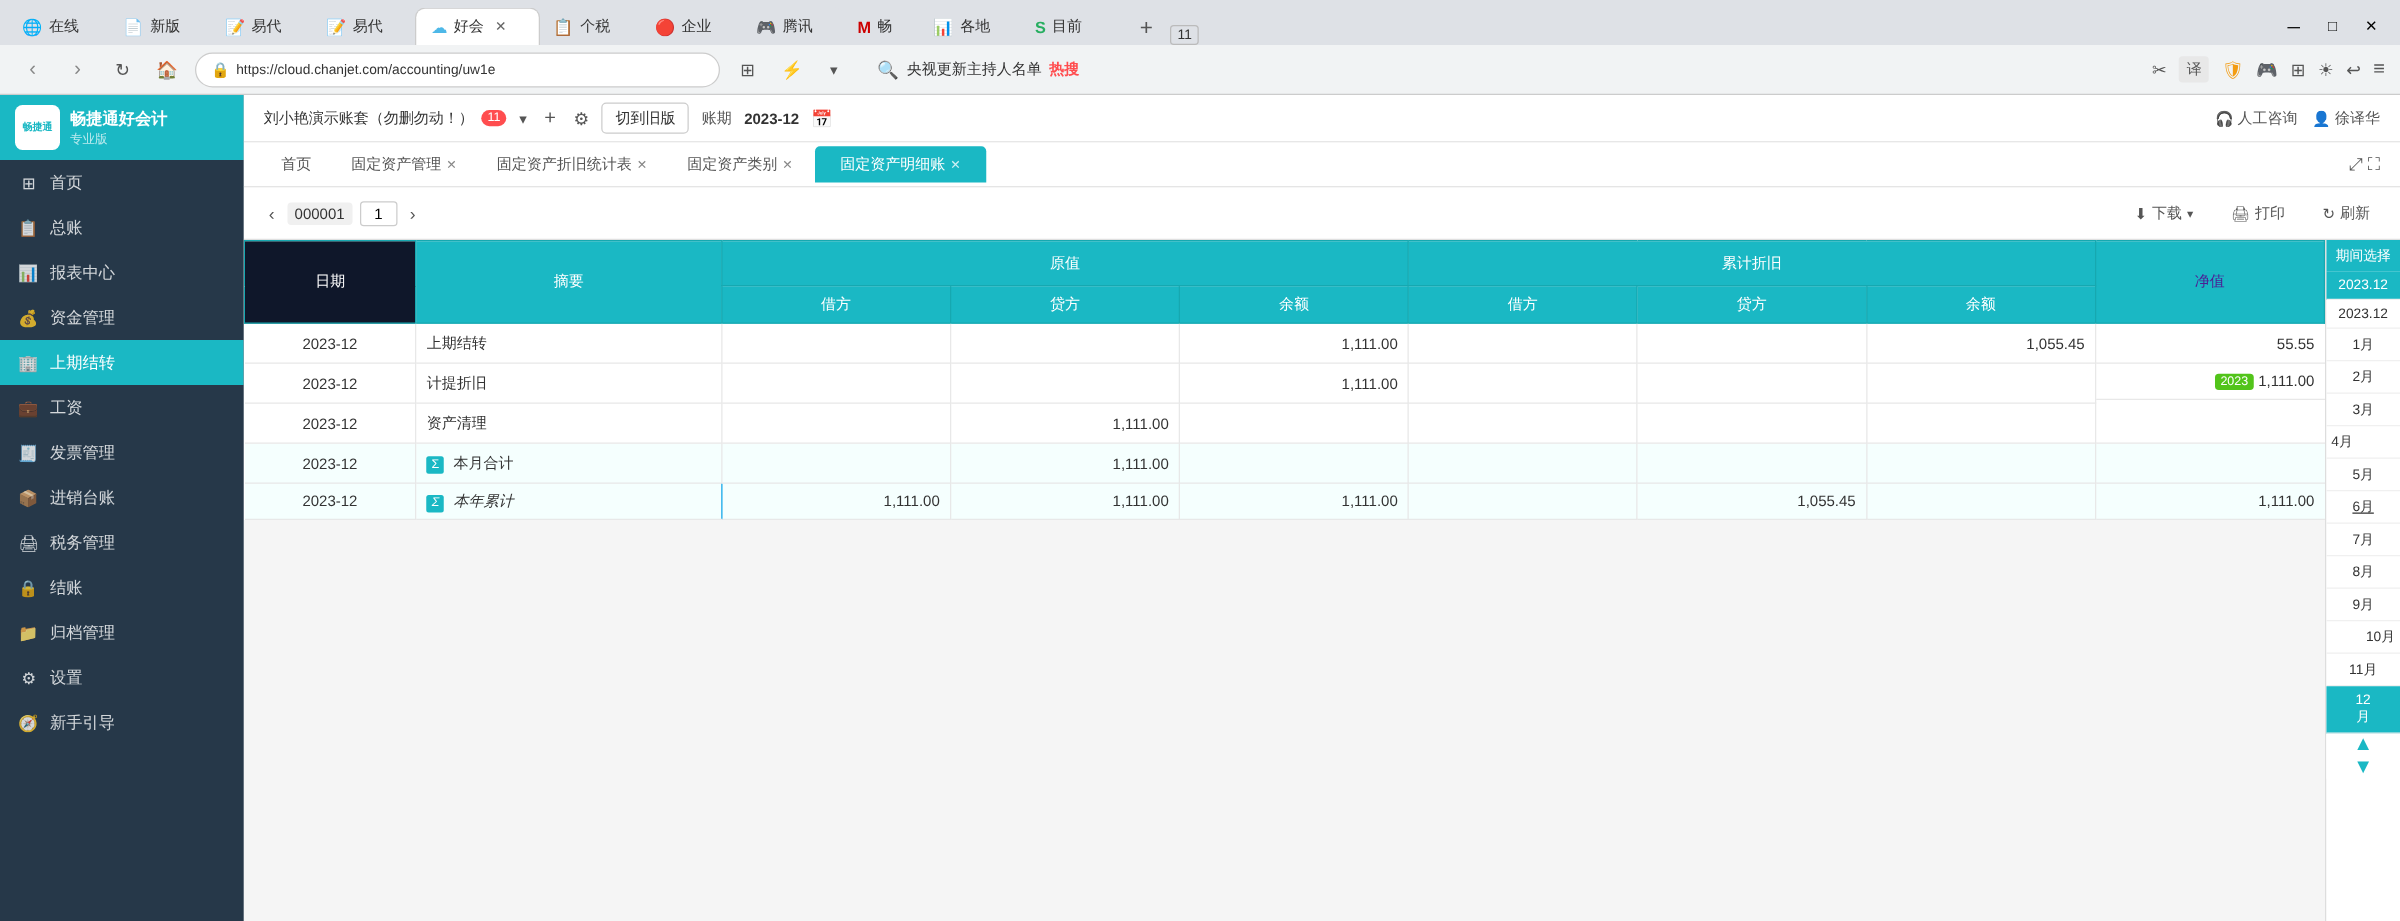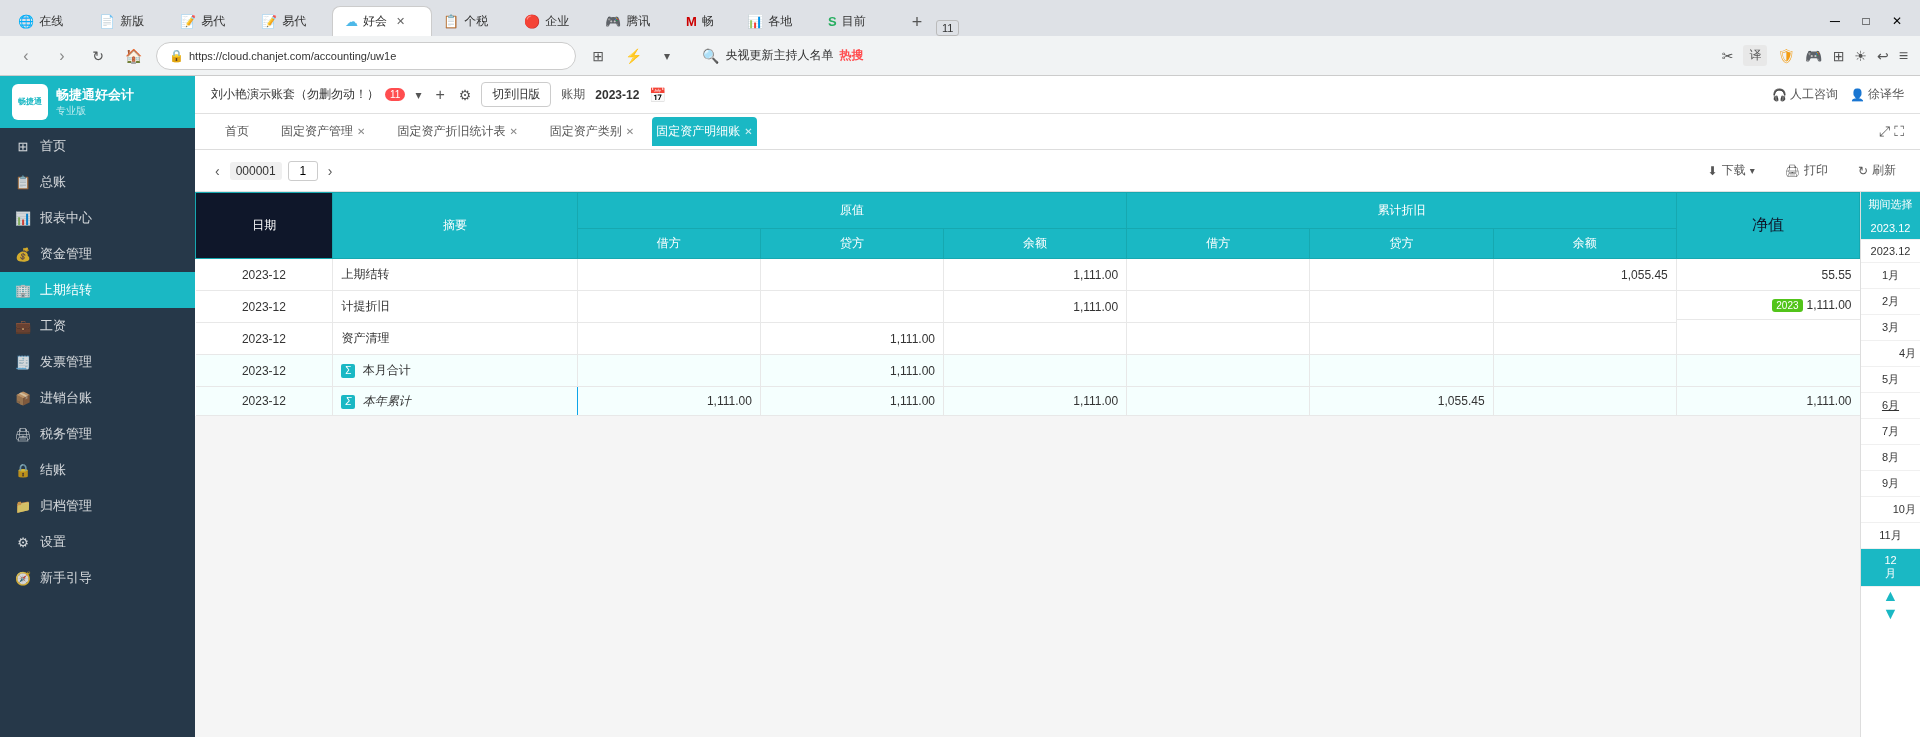--- a/index.html
+++ b/index.html
@@ -196,21 +196,21 @@
         <span style="font-size:10px;cursor:pointer;color:#888;">✕</span>
       </div>
       <div style="padding:6px 14px;font-size:12px;color:#555;cursor:pointer;display:flex;align-items:center;gap:4px;">
         <span>固定资产折旧统计表</span>
         <span style="font-size:10px;cursor:pointer;color:#888;">✕</span>
       </div>
       <div style="padding:6px 14px;font-size:12px;color:#555;cursor:pointer;display:flex;align-items:center;gap:4px;">
         <span>固定资产类别</span>
         <span style="font-size:10px;cursor:pointer;color:#888;">✕</span>
       </div>
-      <div style="padding:6px 4px;font-size:12px;color:#fff;cursor:pointer;background:#1ab8c4;border-radius:4px 4px 0 0;display:flex;align-items:center;gap:4px;">
+      <div style="padding:6px 20px;font-size:12px;color:#fff;cursor:pointer;background:#1ab8c4;border-radius:4px 4px 0 0;display:flex;align-items:center;gap:4px;">
         <span>固定资产明细账</span>
         <span style="font-size:10px;cursor:pointer;color:rgba(255,255,255,0.8);">✕</span>
       </div>
       <div style="margin-left:auto;font-size:14px;color:#555;cursor:pointer;">⤢</div>
       <div style="font-size:14px;color:#555;cursor:pointer;">⛶</div>
     </div>
 
     <div style="display:flex;align-items:center;padding:8px 16px;background:#fff;border-bottom:1px solid #e0e0e0;gap:8px;">
       <div style="display:flex;align-items:center;gap:6px;font-size:12px;">
         <div style="cursor:pointer;color:#555;font-size:14px;padding:0 4px;">‹</div>
@@ -238,21 +238,21 @@
     <div style="display:flex;flex:1;overflow:hidden;">
 
       <div style="flex:1;overflow:auto;background:#f5f5f5;">
         <table style="width:100%;border-collapse:collapse;background:#fff;">
           <thead>
             <tr>
               <th rowspan="2" style="background:#0f172a;color:#fff;padding:9px 8px;text-align:center;font-size:12px;font-weight:normal;border:1px solid #16a8b0;width:90px;">日期</th>
               <th rowspan="2" style="background:#1ab8c4;color:#fff;padding:9px 8px;text-align:center;font-size:12px;font-weight:normal;border:1px solid #16a8b0;width:160px;">摘要</th>
               <th colspan="3" style="background:#1ab8c4;color:#fff;padding:9px 8px;text-align:center;font-size:12px;font-weight:normal;border:1px solid #16a8b0;">原值</th>
               <th colspan="3" style="background:#1ab8c4;color:#fff;padding:9px 8px;text-align:center;font-size:12px;font-weight:normal;border:1px solid #16a8b0;">累计折旧</th>
-              <th rowspan="2" style="background:#1ab8c4;color:#0f172a;padding:9px 8px;text-align:center;font-size:16px;font-weight:normal;border:1px solid #16a8b0;width:120px;">净值</th>
+              <th rowspan="2" style="background:#1ab8c4;color:#4c1d95;padding:9px 8px;text-align:center;font-size:12px;font-weight:normal;border:1px solid #16a8b0;width:120px;">净值</th>
             </tr>
             <tr>
               <th style="background:#1ab8c4;color:#fff;padding:6px 8px;text-align:center;font-size:12px;font-weight:normal;border:1px solid #16a8b0;width:120px;">借方</th>
               <th style="background:#1ab8c4;color:#fff;padding:6px 8px;text-align:center;font-size:12px;font-weight:normal;border:1px solid #16a8b0;width:120px;">贷方</th>
               <th style="background:#1ab8c4;color:#fff;padding:6px 8px;text-align:center;font-size:12px;font-weight:normal;border:1px solid #16a8b0;width:120px;">余额</th>
               <th style="background:#1ab8c4;color:#fff;padding:6px 8px;text-align:center;font-size:12px;font-weight:normal;border:1px solid #16a8b0;width:120px;">借方</th>
               <th style="background:#1ab8c4;color:#fff;padding:6px 8px;text-align:center;font-size:12px;font-weight:normal;border:1px solid #16a8b0;width:120px;">贷方</th>
               <th style="background:#1ab8c4;color:#fff;padding:6px 8px;text-align:center;font-size:12px;font-weight:normal;border:1px solid #16a8b0;width:120px;">余额</th>
             </tr>
           </thead>
@@ -330,21 +330,21 @@
         </table>
       </div>
 
       <div style="width:60px;background:#fff;border-left:1px solid #ddd;display:flex;flex-direction:column;flex-shrink:0;overflow:auto;">
         <div style="background:#1ab8c4;color:#fff;text-align:center;padding:5px 2px;font-size:11px;font-weight:normal;">期间选择</div>
         <div style="padding:5px 4px;font-size:11px;color:#fff;cursor:pointer;text-align:center;border-bottom:1px solid #f0f0f0;background:#1ab8c4;">2023.12</div>
         <div style="padding:5px 4px;font-size:11px;color:#333;cursor:pointer;text-align:center;border-bottom:1px solid #f0f0f0;">2023.12</div>
         <div style="padding:5px 4px;font-size:11px;color:#333;cursor:pointer;text-align:center;border-bottom:1px solid #f0f0f0;">1月</div>
         <div style="padding:5px 4px;font-size:11px;color:#333;cursor:pointer;text-align:center;border-bottom:1px solid #f0f0f0;">2月</div>
         <div style="padding:5px 4px;font-size:11px;color:#333;cursor:pointer;text-align:center;border-bottom:1px solid #f0f0f0;">3月</div>
-        <div style="padding:5px 4px;font-size:11px;color:#333;cursor:pointer;text-align:right;border-bottom:1px solid #f0f0f0;">4月</div>
+        <div style="padding:5px 4px;font-size:11px;color:#333;cursor:pointer;text-align:left;border-bottom:1px solid #f0f0f0;">4月</div>
         <div style="padding:5px 4px;font-size:11px;color:#333;cursor:pointer;text-align:center;border-bottom:1px solid #f0f0f0;">5月</div>
         <div style="padding:5px 4px;font-size:11px;color:#333;cursor:pointer;text-align:center;border-bottom:1px solid #f0f0f0;text-decoration:underline;">6月</div>
         <div style="padding:5px 4px;font-size:11px;color:#333;cursor:pointer;text-align:center;border-bottom:1px solid #f0f0f0;">7月</div>
         <div style="padding:5px 4px;font-size:11px;color:#333;cursor:pointer;text-align:center;border-bottom:1px solid #f0f0f0;">8月</div>
         <div style="padding:5px 4px;font-size:11px;color:#333;cursor:pointer;text-align:center;border-bottom:1px solid #f0f0f0;">9月</div>
         <div style="padding:5px 4px;font-size:11px;color:#333;cursor:pointer;text-align:right;border-bottom:1px solid #f0f0f0;">10月</div>
         <div style="padding:5px 4px;font-size:11px;color:#333;cursor:pointer;text-align:center;border-bottom:1px solid #f0f0f0;">11月</div>
         <div style="padding:5px 20px;font-size:11px;color:#fff;cursor:pointer;text-align:center;border-bottom:1px solid #f0f0f0;background:#1ab8c4;">12月</div>
 
         <div style="position:sticky;bottom:30px;width:100%;text-align:center;cursor:pointer;color:#1ab8c4;font-size:16px;background:rgba(255,255,255,0.9);">▲</div>

